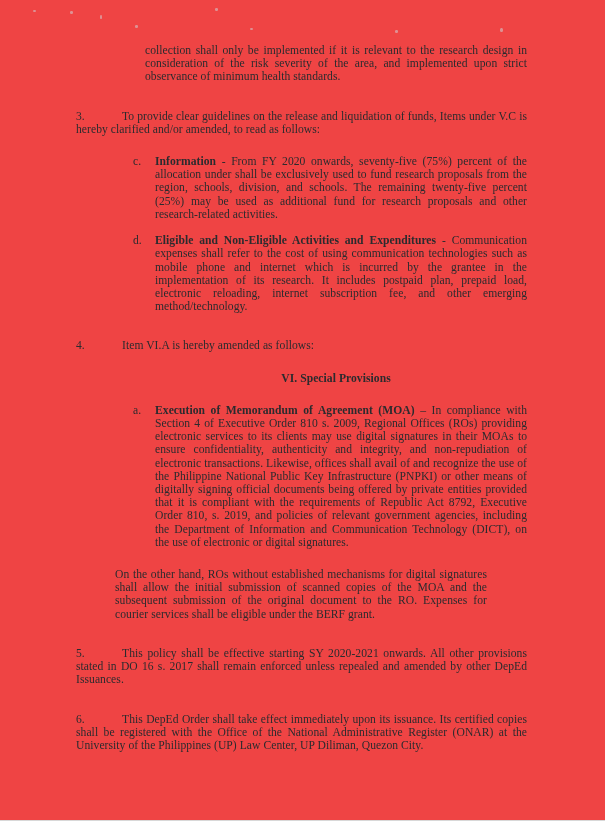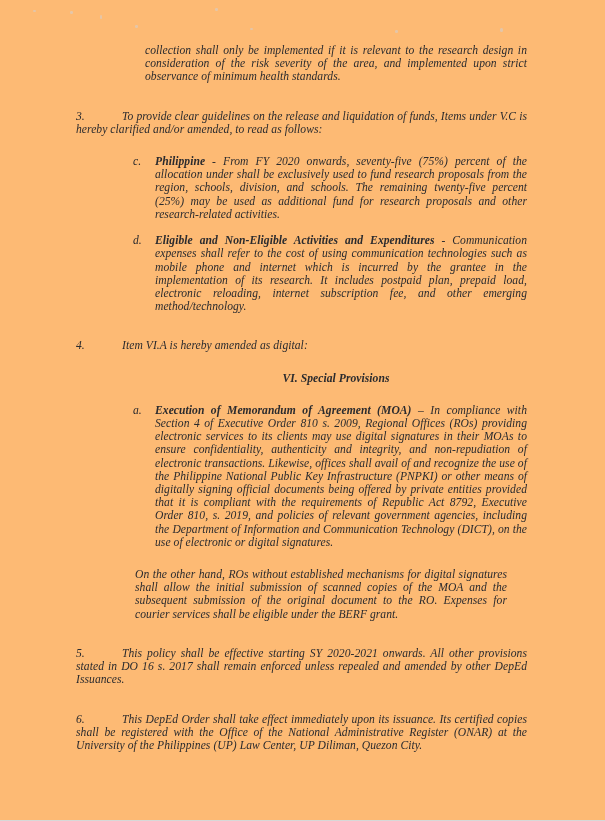--- a/index.html
+++ b/index.html
@@ -8,25 +8,24 @@
     padding: 0;
     background: #ffffff;
   }
   body {
     font-family: "Liberation Serif", "DejaVu Serif", serif;
   }
   .page {
     position: relative;
     width: 605px;
     height: 821px;
-    background: #fdba74;
+    background: #ef4444;
     overflow: hidden;
     box-sizing: border-box;
     border-bottom: 1px solid #d8d8d8;
-    font-style: italic;
   }
   
   .speck {
     position: absolute;
     background: #cfcfd4;
     border-radius: 40%;
     opacity: 0.55;
     pointer-events: none;
   }
   .content {
@@ -77,21 +76,21 @@
     margin-top: 13.2px;
   }
   .lettered .ltr {
     position: absolute;
     left: 0;
     top: 0;
     width: 16px;
   }
   .lettered .ltr-body { display: block; }
   .sub-para {
-    margin-left: 59px;
+    margin-left: 39px;
     width: 372px;
     margin-top: 13.2px;
   }
   .heading {
     margin-left: 69px;
     font-weight: bold;
     text-align: center;
     margin-top: 13.2px;
   }
   b, .bold { font-weight: bold; }
@@ -116,31 +115,31 @@
 
     <p class="block-indent sp-0">collection shall only be implemented if it is relevant to the research design in consideration of the risk severity of the area, and implemented upon strict observance of minimum health standards.</p>
 
     <p class="numitem gap-lg">
       <span class="num">3.</span>
       <span class="body">To provide clear guidelines on the release and liquidation of funds, Items under V.C is hereby clarified and/or amended, to read as follows:</span>
     </p>
 
     <p class="lettered gap-lg">
       <span class="ltr">c.</span>
-      <span class="ltr-body"><b>Philippine</b><span> - From FY 2020 onwards, seventy-five (75%) percent of the allocation under shall be exclusively used to fund research proposals from the region, schools, division, and schools. The remaining twenty-five percent (25%) may be used as additional fund for research proposals and other research-related activities.</span></span>
+      <span class="ltr-body"><b>Information</b><span> - From FY 2020 onwards, seventy-five (75%) percent of the allocation under shall be exclusively used to fund research proposals from the region, schools, division, and schools. The remaining twenty-five percent (25%) may be used as additional fund for research proposals and other research-related activities.</span></span>
     </p>
 
     <p class="lettered">
       <span class="ltr">d.</span>
       <span class="ltr-body"><b>Eligible and Non-Eligible Activities and Expenditures</b><span> - Communication expenses shall refer to the cost of using communication technologies such as mobile phone and internet which is incurred by the grantee in the implementation of its research. It includes postpaid plan, prepaid load, electronic reloading, internet subscription fee, and other emerging method/technology.</span></span>
     </p>
 
     <p class="numitem gap-lg">
       <span class="num">4.</span>
-      <span class="body">Item VI.A is hereby amended as digital:</span>
+      <span class="body">Item VI.A is hereby amended as follows:</span>
     </p>
 
     <p class="heading gap-lg">VI. Special Provisions</p>
 
     <p class="lettered gap-lg">
       <span class="ltr">a.</span>
       <span class="ltr-body"><b>Execution of Memorandum of Agreement (MOA)</b><span> – In compliance with Section 4 of Executive Order 810 s. 2009, Regional Offices (ROs) providing electronic services to its clients may use digital signatures in their MOAs to ensure confidentiality, authenticity and integrity, and non-repudiation of electronic transactions. Likewise, offices shall avail of and recognize the use of the Philippine National Public Key Infrastructure (PNPKI) or other means of digitally signing official documents being offered by private entities provided that it is compliant with the requirements of Republic Act 8792, Executive Order 810, s. 2019, and policies of relevant government agencies, including the Department of Information and Communication Technology (DICT), on the use of electronic or digital signatures.</span></span>
     </p>
 
     <p class="sub-para gap-lg">On the other hand, ROs without established mechanisms for digital signatures shall allow the initial submission of scanned copies of the MOA and the subsequent submission of the original document to the RO. Expenses for courier services shall be eligible under the BERF grant.</p>

